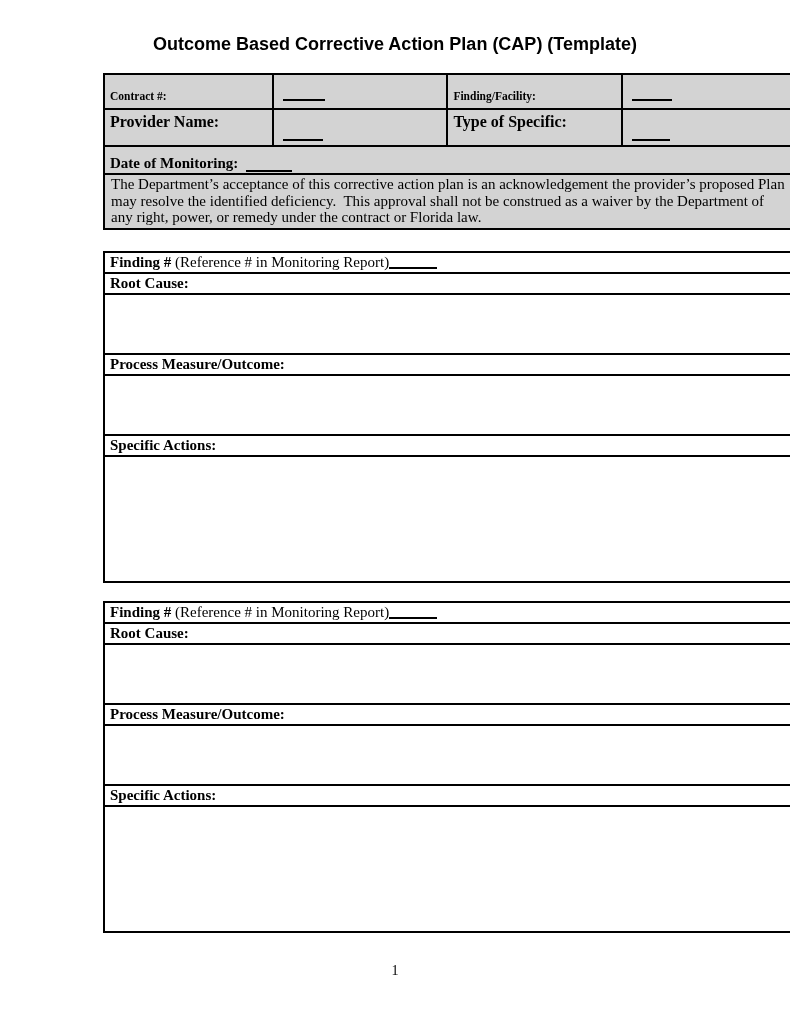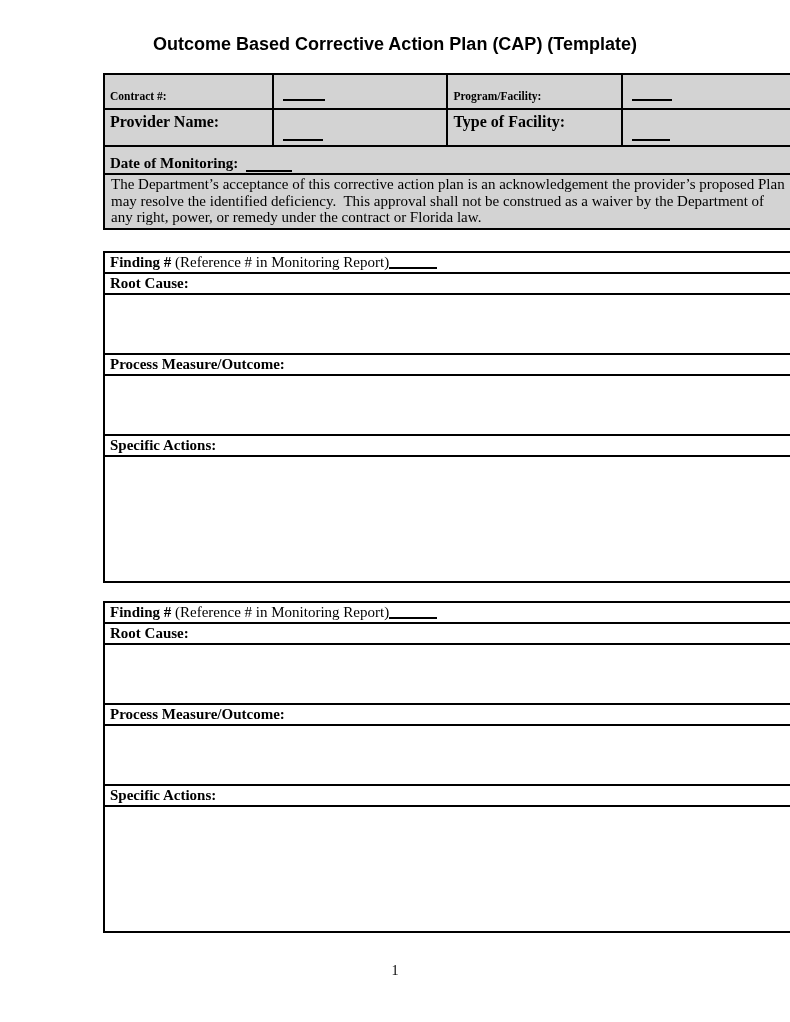--- a/index.html
+++ b/index.html
@@ -80,31 +80,31 @@
           <col style="width:145px">
           <col style="width:145px">
           <col style="width:146px">
         </colgroup>
       <tbody>
           <tr>
         <td class="lbl-sm">Contract #:</td>
         <td class="blank-cell-r1">
           <span class="blank bk-contract">______</span>
         </td>
-        <td class="lbl-sm">Program/Facility:</td>
+        <td class="lbl-sm">Finding/Facility:</td>
         <td class="blank-cell-r1">
           <span class="blank bk-program">______</span>
         </td>
       </tr>
       <tr>
         <td class="lbl-lg">Provider Name:</td>
         <td class="blank-cell-r2">
           <span class="blank bk-provider">_____</span>
         </td>
-        <td class="lbl-lg">Type of Facility:</td>
+        <td class="lbl-lg">Type of Specific:</td>
         <td class="blank-cell-r2">
           <span class="blank bk-service">_____</span>
         </td>
       </tr>
       <tr class="date-row">
         <td colspan="4"><span>Date of Monitoring:</span><span class="blank bk-date">_____</span></td>
       </tr>
       <tr class="notice-row">
         <td colspan="4">The Department’s acceptance of this corrective action plan is an acknowledgement the provider’s proposed Plan may resolve the identified deficiency.&nbsp; This approval shall not be construed as a waiver by the Department of any right, power, or remedy under the contract or Florida law.</td>
       </tr>

